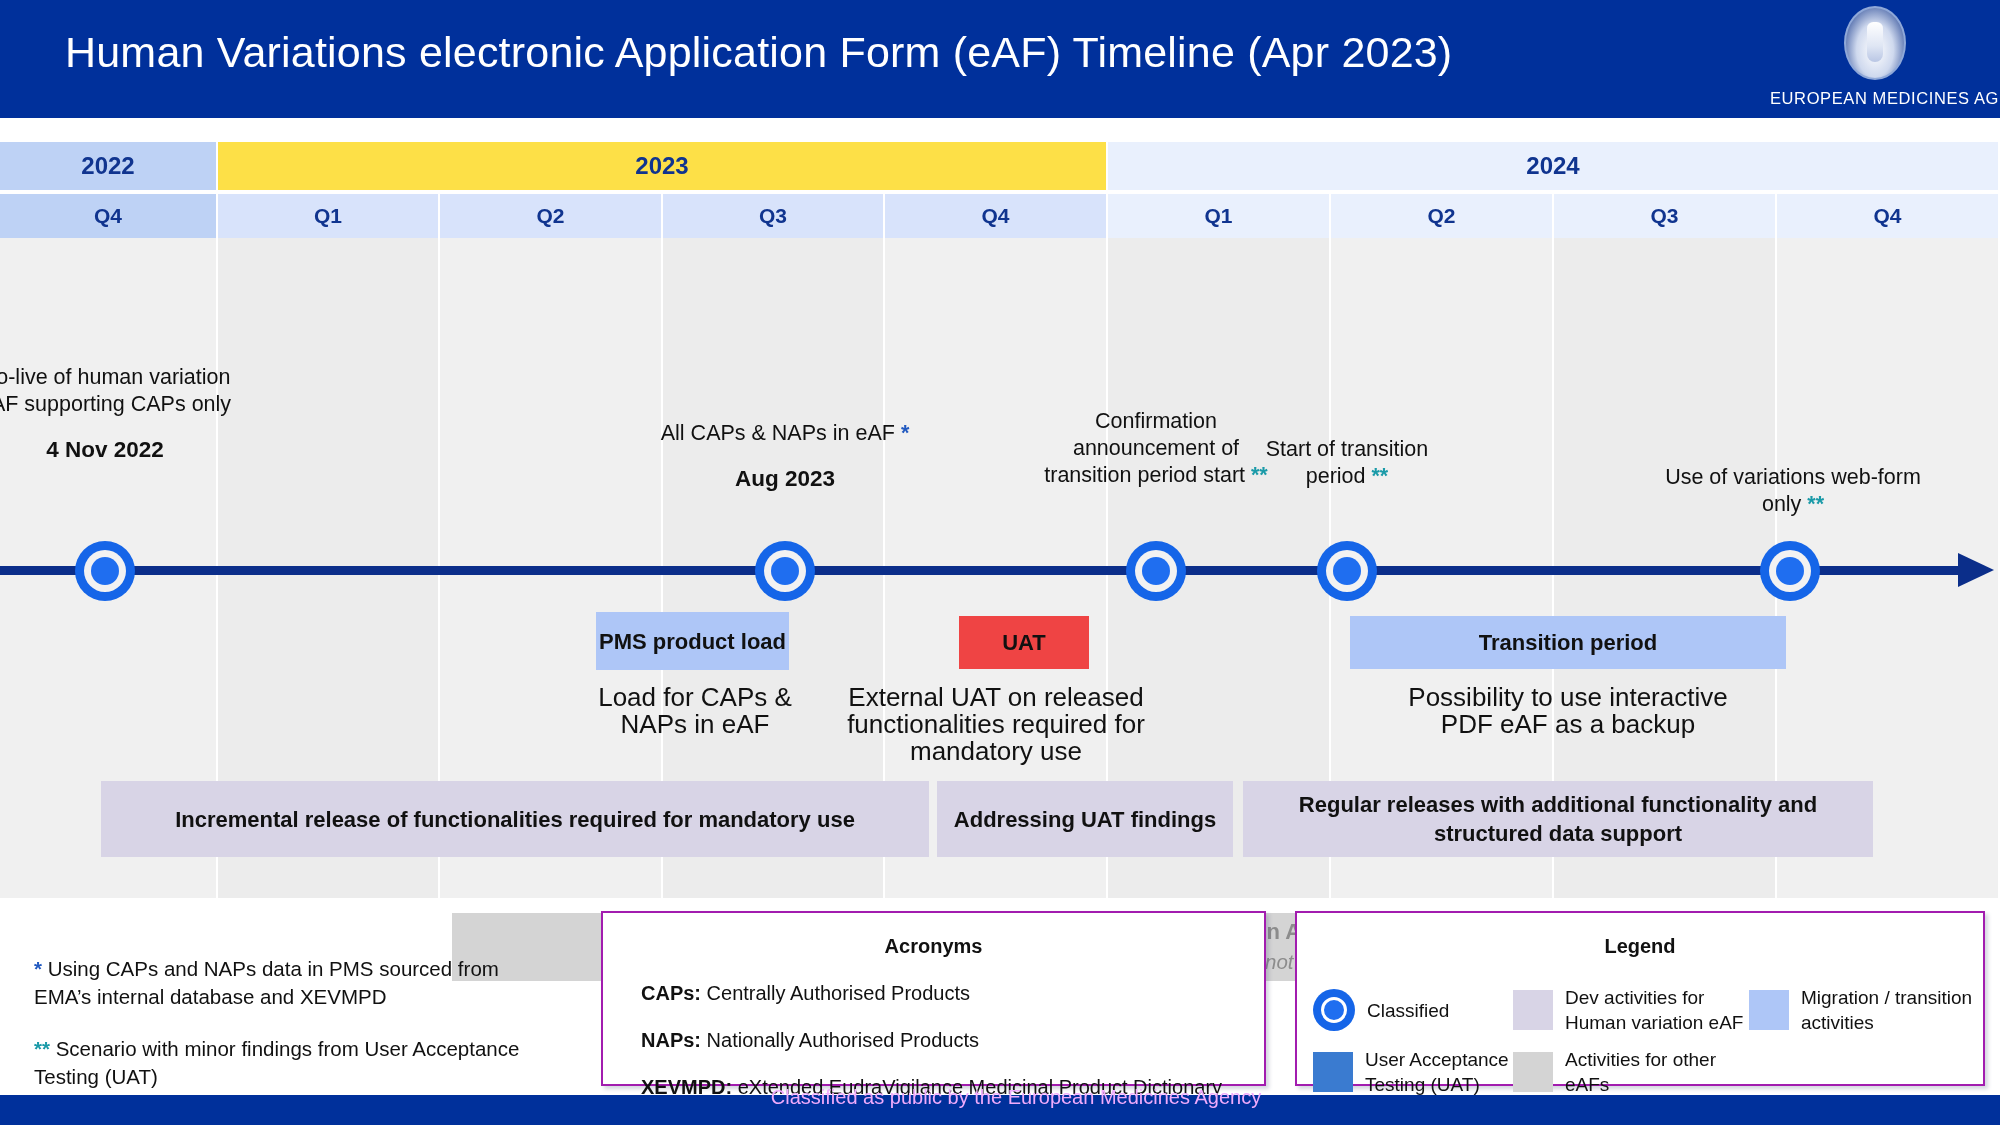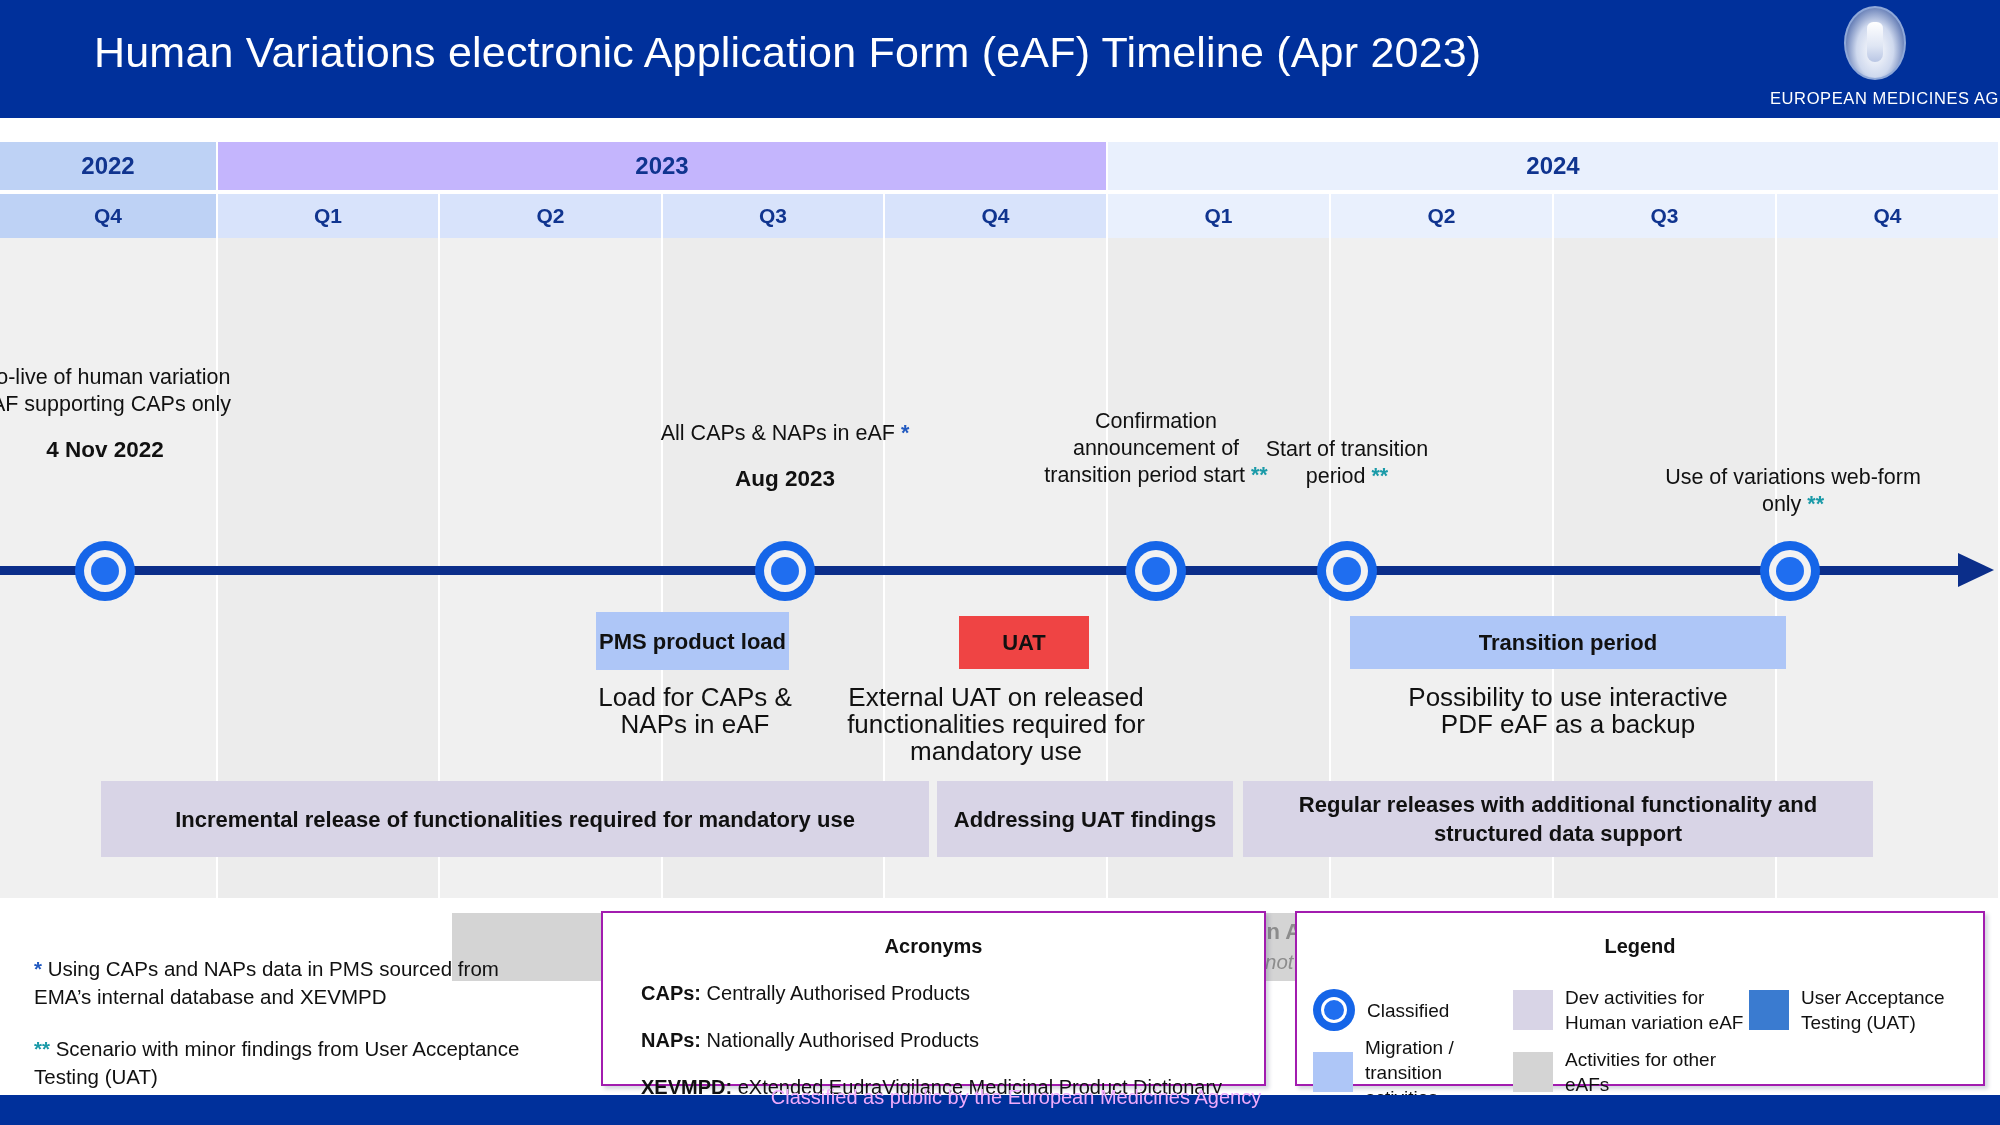--- a/index.html
+++ b/index.html
@@ -10,21 +10,21 @@
     overflow: hidden;
   }
   #root { position: relative; width: 2000px; height: 1125px; }
 
   
   .title-bar {
     position: absolute; left: 0; top: 0; width: 2000px; height: 118px;
     background: #00309b;
   }
   .title-text {
-    position: absolute; left: 94px; top: 28px;
+    position: absolute; left: 65px; top: 28px;
     font-size: 43px; color: #ffffff; font-weight: 400;
     letter-spacing: 0.2px; white-space: nowrap; text-align: center;
   }
   .ema-logo {
     position: absolute; right: 20px; top: 6px; width: 210px; height: 106px;
   }
   .ema-logo .mark {
     position: absolute; left: 50%; top: 0px; transform: translateX(-50%);
     width: 62px; height: 74px; border-radius: 50%;
     border: 2px solid #8fa8d8;
@@ -184,21 +184,21 @@
         <div class="band" style="left: 663px; width: 222px; background: rgb(236, 236, 236);"></div>
         <div class="band" style="left: 885px; width: 223px; background: rgb(240, 240, 240);"></div>
         <div class="band" style="left: 1108px; width: 223px; background: rgb(236, 236, 236);"></div>
         <div class="band" style="left: 1331px; width: 223px; background: rgb(240, 240, 240);"></div>
         <div class="band" style="left: 1554px; width: 223px; background: rgb(236, 236, 236);"></div>
         <div class="band" style="left: 1777px; width: 223px; background: rgb(240, 240, 240);"></div>
       </div>
 
     <div class="yearrow" id="yearrow">
         <div class="yearcell" style="left: 0px; width: 218px; background: rgb(190, 210, 245);">2022</div>
-        <div class="yearcell" style="left: 218px; width: 890px; background: #c4b5fd;">2023</div>
+        <div class="yearcell" style="left: 218px; width: 890px; background: #fde047;">2023</div>
         <div class="yearcell" style="left: 1108px; width: 892px; background: rgb(233, 240, 253);">2024</div>
       </div>
     <div class="qrow" id="qrow">
         <div class="qcell" style="left: 0px; width: 218px; background: rgb(190, 210, 245);">Q4</div>
         <div class="qcell" style="left: 218px; width: 222px; background: rgb(216, 227, 251);">Q1</div>
         <div class="qcell" style="left: 440px; width: 223px; background: rgb(216, 227, 251);">Q2</div>
         <div class="qcell" style="left: 663px; width: 222px; background: rgb(216, 227, 251);">Q3</div>
         <div class="qcell" style="left: 885px; width: 223px; background: rgb(216, 227, 251);">Q4</div>
         <div class="qcell" style="left: 1108px; width: 223px; background: rgb(233, 240, 253);">Q1</div>
         <div class="qcell" style="left: 1331px; width: 223px; background: rgb(233, 240, 253);">Q2</div>
@@ -282,28 +282,28 @@
           <div class="lg-ring">
             <i></i>
           </div>
           <div class="lg-text">Classified</div>
         </div>
         <div class="lg-item">
           <div class="lg-swatch" style="background: rgb(216, 212, 230);"></div>
           <div class="lg-text">Dev activities for Human variation eAF</div>
         </div>
         <div class="lg-item">
+          <div class="lg-swatch" style="background: rgb(174, 198, 247);"></div>
+          <div class="lg-text">Migration / transition activities</div>
+        </div>
+        <div class="lg-item">
           <div class="lg-swatch" style="background: rgb(58, 123, 208);"></div>
           <div class="lg-text">User Acceptance Testing (UAT)</div>
         </div>
         <div class="lg-item">
-          <div class="lg-swatch" style="background: rgb(174, 198, 247);"></div>
-          <div class="lg-text">Migration / transition activities</div>
-        </div>
-        <div class="lg-item">
           <div class="lg-swatch" style="background: rgb(212, 212, 212);"></div>
           <div class="lg-text">Activities for other eAFs</div>
         </div>
         <div class="lg-item"></div>
       </div>
   </div>
 
   <div class="classbar">
     <span>Classified as public by the European Medicines Agency</span>
   </div>

